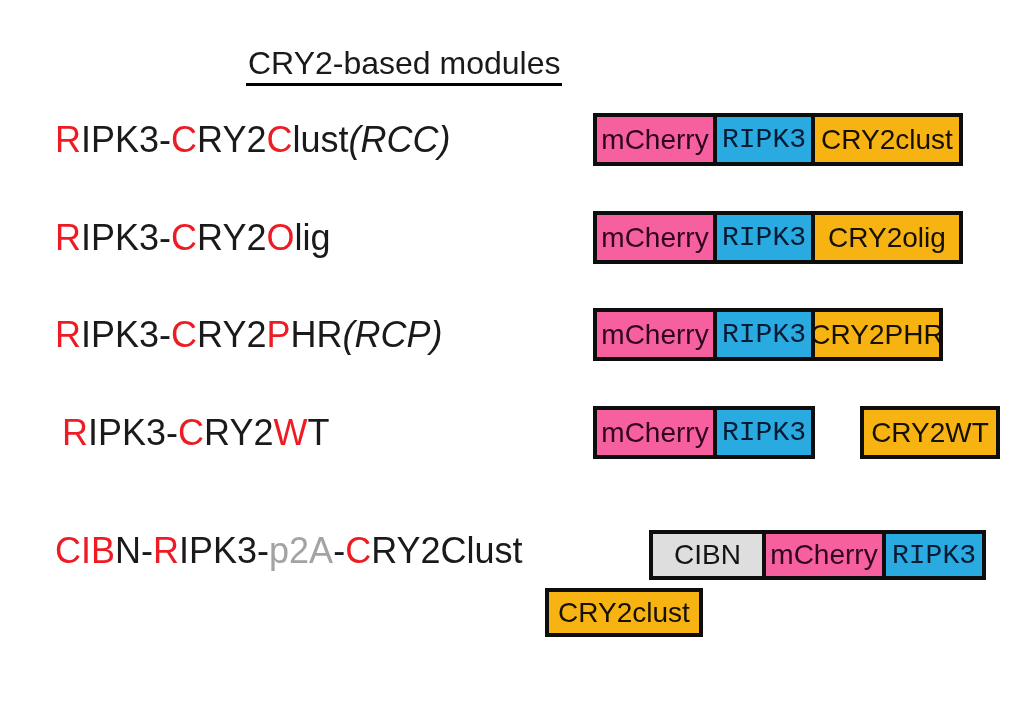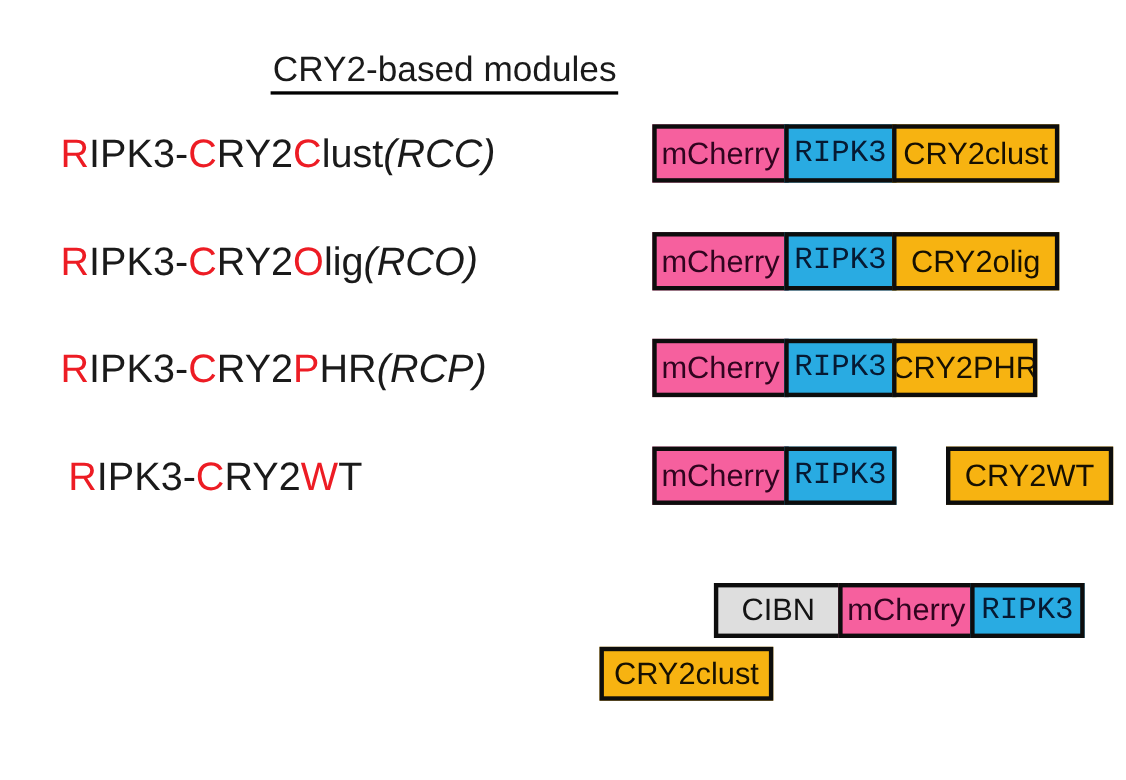--- a/index.html
+++ b/index.html
@@ -81,21 +81,20 @@
         <div class="domain-box fill-blue" style="width: 102px; height: 53px;">RIPK3</div>
         <div class="domain-box fill-orange" style="width: 152px; height: 53px;">CRY2clust</div>
       </div>
       <div class="row-label label-2">
         <span class="seg-red">R</span>
         <span class="seg-black">IPK3-</span>
         <span class="seg-red">C</span>
         <span class="seg-black">RY2</span>
         <span class="seg-red">O</span>
         <span class="seg-black">lig </span>
-        <span class="seg-black seg-italic">(RCO)</span>
       </div>
       <div class="box-assembly asm-2a">
         <div class="domain-box fill-pink" style="width: 124px; height: 53px;">mCherry</div>
         <div class="domain-box fill-blue" style="width: 102px; height: 53px;">RIPK3</div>
         <div class="domain-box fill-orange" style="width: 152px; height: 53px;">CRY2olig</div>
       </div>
       <div class="row-label label-3">
         <span class="seg-red">R</span>
         <span class="seg-black">IPK3-</span>
         <span class="seg-red">C</span>
@@ -113,23 +112,24 @@
         <span class="seg-red">R</span>
         <span class="seg-black">IPK3-</span>
         <span class="seg-red">C</span>
         <span class="seg-black">RY2</span>
         <span class="seg-red">W</span>
         <span class="seg-black">T </span>
       </div>
       <div class="box-assembly asm-4a">
         <div class="domain-box fill-pink" style="width: 124px; height: 53px;">mCherry</div>
         <div class="domain-box fill-blue" style="width: 102px; height: 53px;">RIPK3</div>
-        <div class="domain-box fill-orange" style="width: 152px; height: 53px; margin-left: 45px;">CRY2WT</div>
+        <div class="domain-box fill-orange" style="width: 140px; height: 53px; margin-left: 45px;">CRY2WT</div>
       </div>
       <div class="row-label label-5">
+        <div><span class="seg-red">CIB</span><span class="seg-black">N-</span><span class="seg-red">R</span><span class="seg-black">IPK3-</span><span class="seg-gray">p2A</span><span class="seg-black">-</span><span class="seg-red">C</span><span class="seg-black">RY2Clust</span></div>
       </div>
       <div class="box-assembly asm-5a">
         <div class="domain-box fill-cibn" style="width: 117px; height: 50px;">CIBN</div>
         <div class="domain-box fill-pink" style="width: 124px; height: 50px;">mCherry</div>
         <div class="domain-box fill-blue" style="width: 104px; height: 50px;">RIPK3</div>
       </div>
       <div class="box-assembly asm-5b">
         <div class="domain-box fill-orange" style="width: 158px; height: 49px;">CRY2clust</div>
       </div>
     </div>

